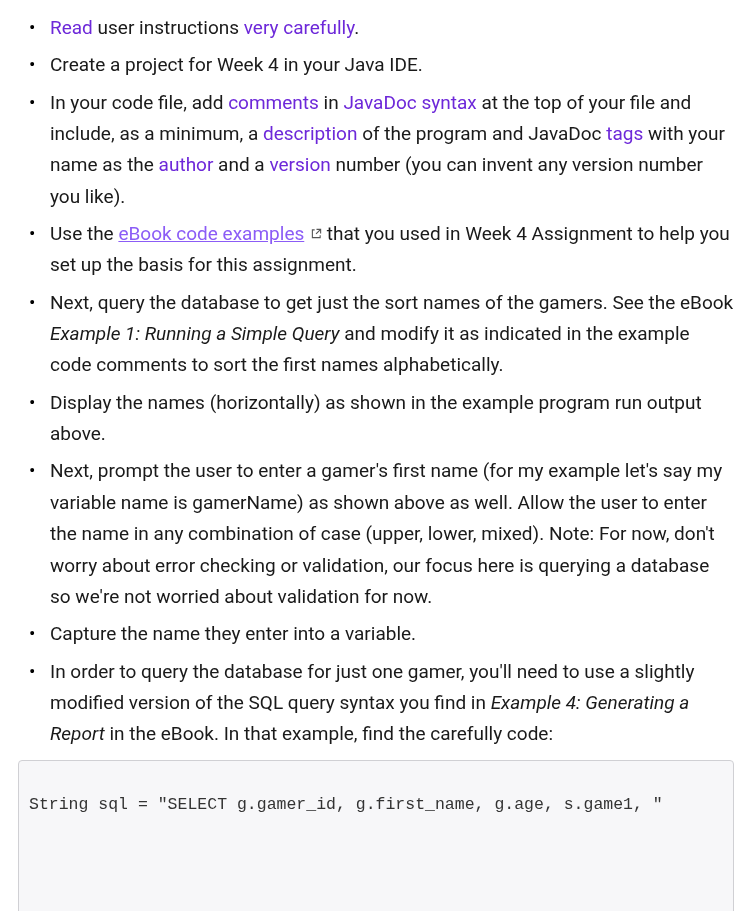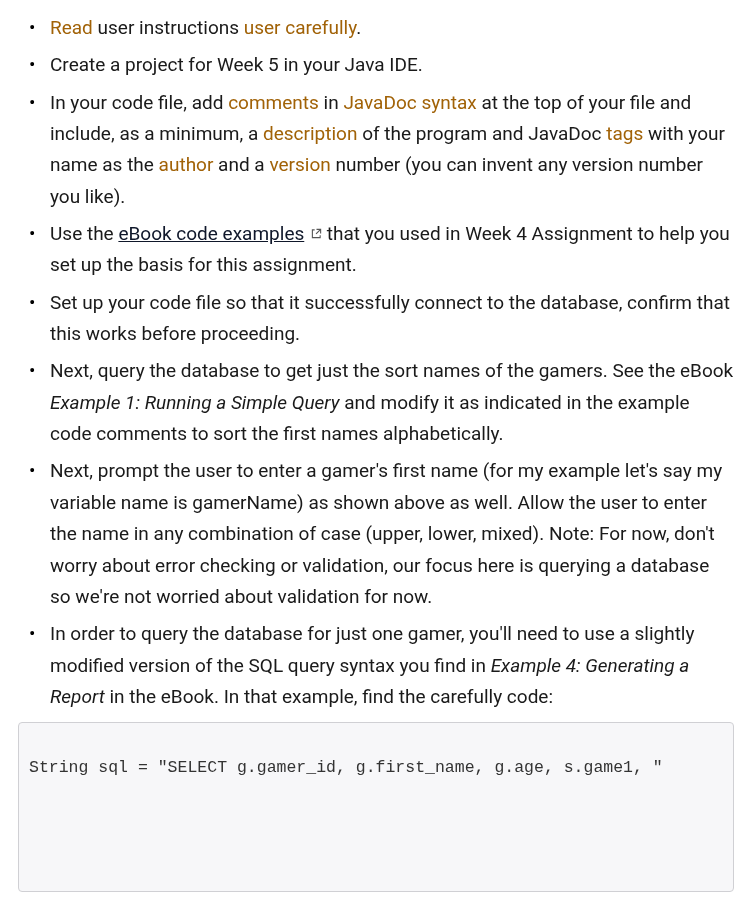--- a/index.html
+++ b/index.html
@@ -27,24 +27,24 @@
     }
     li::before {
       content: "•";
       position: absolute;
       left: 11px;
       top: 0;
       font-size: 19px;
       color: #000;
     }
     .red {
-      color: #a16207;
+      color: #6d28d9;
     }
     a.link {
-      color: #0f172a;
+      color: #8b5cf6;
       text-decoration: underline;
     }
     .ext-icon {
       display: inline-block;
       width: 11px;
       height: 11px;
       margin-left: 2px;
       vertical-align: 1px;
     }
     em {
@@ -63,30 +63,31 @@
       word-break: break-word;
     }
     .code-line {
       white-space: pre-wrap;
     }
   </style>
 </head>
 <body>
 
 <ul id="instruction-list">
-    <li><span class="red">Read</span><span> user instructions </span><span class="red">user carefully</span><span>.</span></li>
-    <li><span>Create a project for Week 5 in your Java IDE.</span></li>
+    <li><span class="red">Read</span><span> user instructions </span><span class="red">very carefully</span><span>.</span></li>
+    <li><span>Create a project for Week 4 in your Java IDE.</span></li>
     <li><span>In your code file, add </span><span class="red">comments</span><span> in </span><span class="red">JavaDoc syntax</span><span> at the top of your file and include, as a minimum, a </span><span class="red">description</span><span> of the program and JavaDoc </span><span class="red">tags</span><span> with your name as the </span><span class="red">author</span><span> and a </span><span class="red">version</span><span> number (you can invent any version number you like).</span></li>
     <li><span>Use the </span><a class="link" href="#">eBook code examples</a> <svg viewBox="0 0 12 12" width="11" height="11" class="ext-icon">
         <path d="M4 2h-2.5v8.5h8.5v-2.5" stroke="#555" stroke-width="1.2" fill="none"></path>
         <path d="M6 1.5h4.5v4.5M10.5 1.5l-5 5" stroke="#555" stroke-width="1.2" fill="none"></path>
       </svg><span> that you used in Week 4 Assignment to help you set up the basis for this assignment.</span></li>
-    <li><span>Set up your code file so that it successfully connect to the database, confirm that this works before proceeding.</span></li>
     <li><span>Next, query the database to get just the sort names of the gamers. See the eBook </span><em>Example 1: Running a Simple Query</em><span> and modify it as indicated in the example code comments to sort the first names alphabetically.</span></li>
+    <li><span>Display the names (horizontally) as shown in the example program run output above.</span></li>
     <li><span>Next, prompt the user to enter a gamer's first name (for my example let's say my variable name is gamerName) as shown above as well. Allow the user to enter the name in any combination of case (upper, lower, mixed). Note: For now, don't worry about error checking or validation, our focus here is querying a database so we're not worried about validation for now.</span></li>
+    <li><span>Capture the name they enter into a variable.</span></li>
     <li><span>In order to query the database for just one gamer, you'll need to use a slightly modified version of the SQL query syntax you find in </span><em>Example 4: Generating a Report</em><span> in the eBook. In that example, find the carefully code:</span></li>
   </ul>
 
 <div class="code-block">
 <div class="code-line">String sql = "SELECT g.gamer_id, g.first_name, g.age, s.game1, "</div>
 
 
 
 </div>
 

